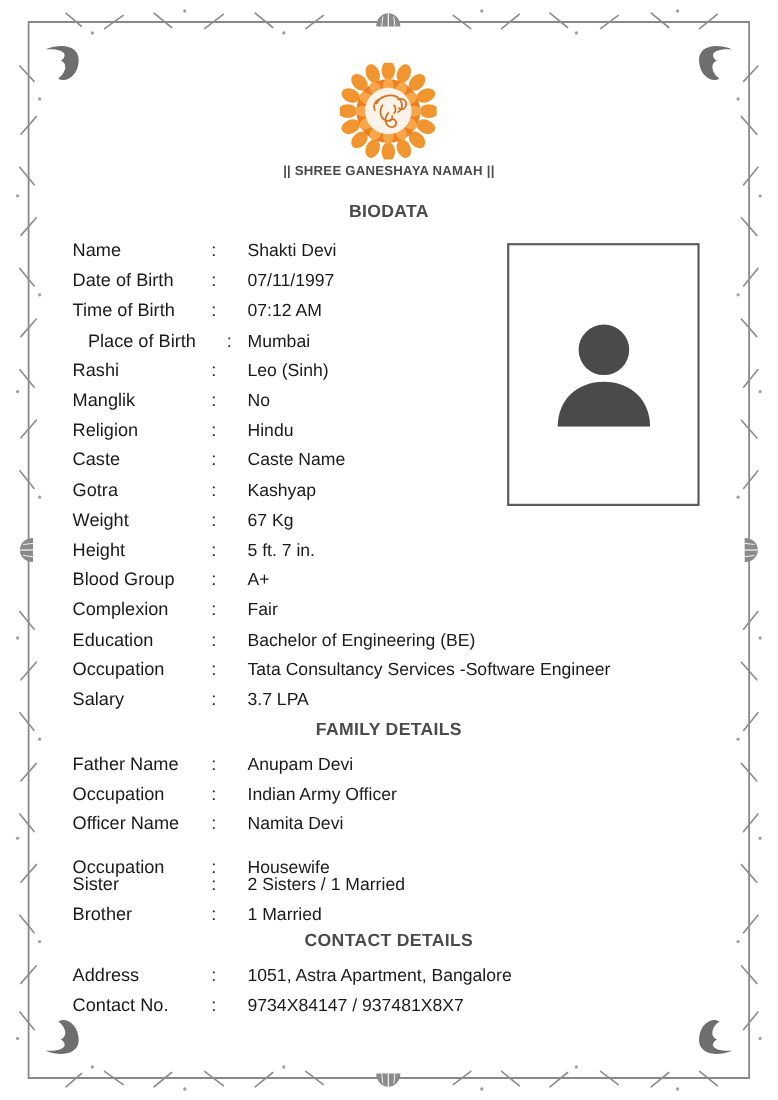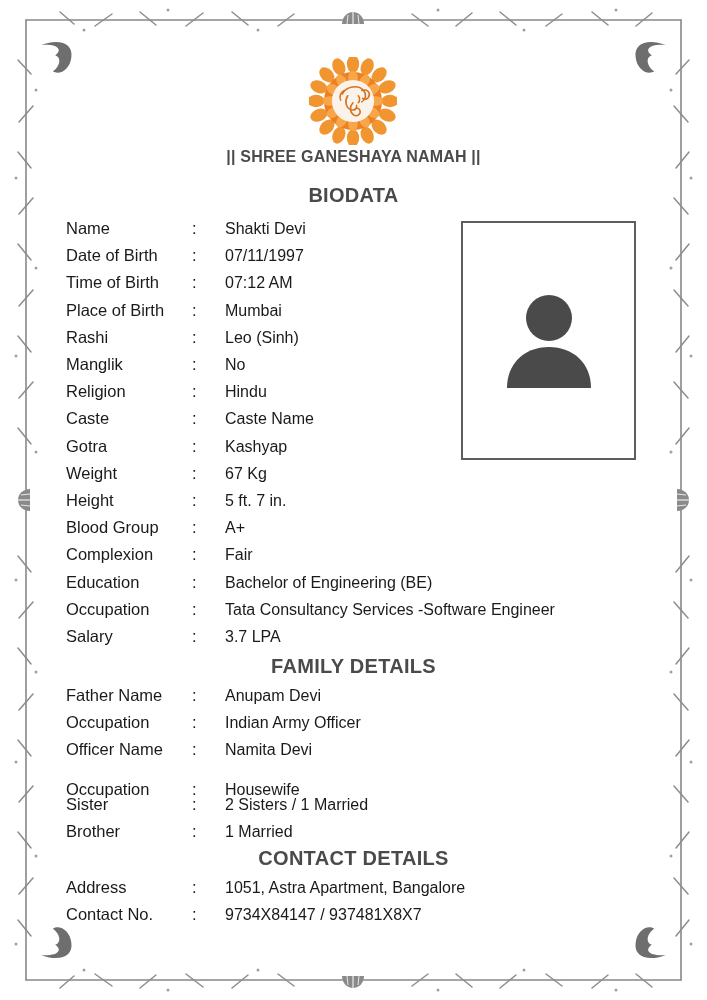--- a/index.html
+++ b/index.html
@@ -42,32 +42,32 @@
     width: 88px;
     height: 88px;
   }
 
   .mantra {
     position: absolute;
     left: 0;
     top: 148px;
     width: 707px;
     text-align: center;
-    font-size: 16px;
+    font-size: 12px;
     font-weight: bold;
     letter-spacing: 0.2px;
     color: #4a4a4a;
   }
 
   .section-title {
     position: absolute;
     left: 0;
     width: 707px;
     text-align: center;
-    font-size: 20px;
+    font-size: 16px;
     font-weight: bold;
     letter-spacing: 0.3px;
     color: #4a4a4a;
   }
   #title-biodata { top: 184px; }
   #title-family  { top: 655px; }
   #title-contact { top: 847px; }
 
   .rows {
     position: absolute;
@@ -405,21 +405,21 @@
     <div class="mantra">|| SHREE GANESHAYA NAMAH ||</div>
 
     <div class="section-title" id="title-biodata">BIODATA</div>
     <div class="section-title" id="title-family">FAMILY DETAILS</div>
     <div class="section-title" id="title-contact">CONTACT DETAILS</div>
 
     <div class="rows" id="rows-container">
         <div class="row" style="top: 215px;"><span class="label">Name</span><span class="colon">:</span><span class="value">Shakti Devi</span></div>
         <div class="row" style="top: 242.2px;"><span class="label">Date of Birth</span><span class="colon">:</span><span class="value">07/11/1997</span></div>
         <div class="row" style="top: 269.4px;"><span class="label">Time of Birth</span><span class="colon">:</span><span class="value">07:12 AM</span></div>
-        <div class="row" style="top: 296.6px;"><span class="label">Place of Birth</span><span class="colon">:</span><span class="value">Mumbai</span></div>
+        <div class="row" style="top: 296.6px; text-align: center;"><span class="label">Place of Birth</span><span class="colon">:</span><span class="value">Mumbai</span></div>
         <div class="row" style="top: 323.8px;"><span class="label">Rashi</span><span class="colon">:</span><span class="value">Leo (Sinh)</span></div>
         <div class="row" style="top: 351px;"><span class="label">Manglik</span><span class="colon">:</span><span class="value">No</span></div>
         <div class="row" style="top: 378.2px;"><span class="label">Religion</span><span class="colon">:</span><span class="value">Hindu</span></div>
         <div class="row" style="top: 405.4px;"><span class="label">Caste</span><span class="colon">:</span><span class="value">Caste Name</span></div>
         <div class="row" style="top: 432.6px;"><span class="label">Gotra</span><span class="colon">:</span><span class="value">Kashyap</span></div>
         <div class="row" style="top: 459.8px;"><span class="label">Weight</span><span class="colon">:</span><span class="value">67 Kg</span></div>
         <div class="row" style="top: 487px;"><span class="label">Height</span><span class="colon">:</span><span class="value">5 ft. 7 in.</span></div>
         <div class="row" style="top: 514.2px;"><span class="label">Blood Group</span><span class="colon">:</span><span class="value">A+</span></div>
         <div class="row" style="top: 541.4px;"><span class="label">Complexion</span><span class="colon">:</span><span class="value">Fair</span></div>
         <div class="row" style="top: 568.6px;"><span class="label">Education</span><span class="colon">:</span><span class="value">Bachelor of Engineering (BE)</span></div>

